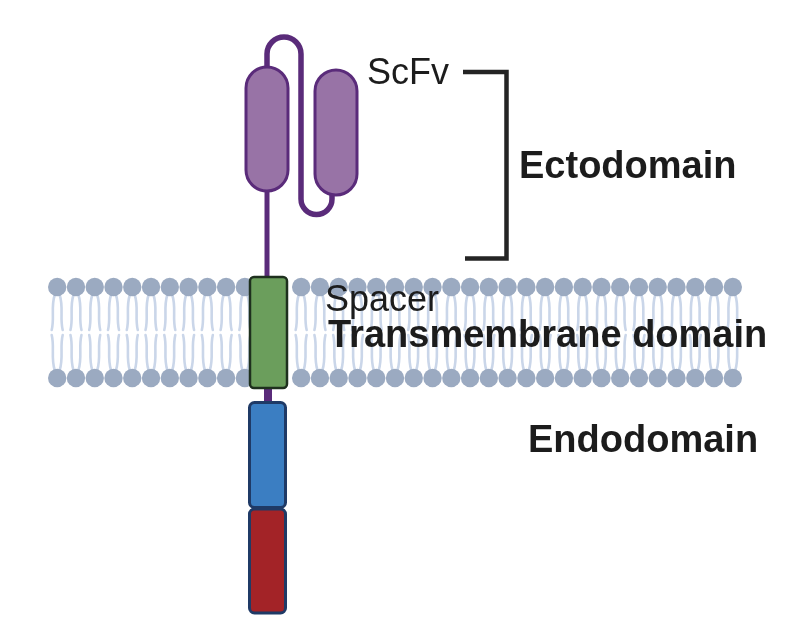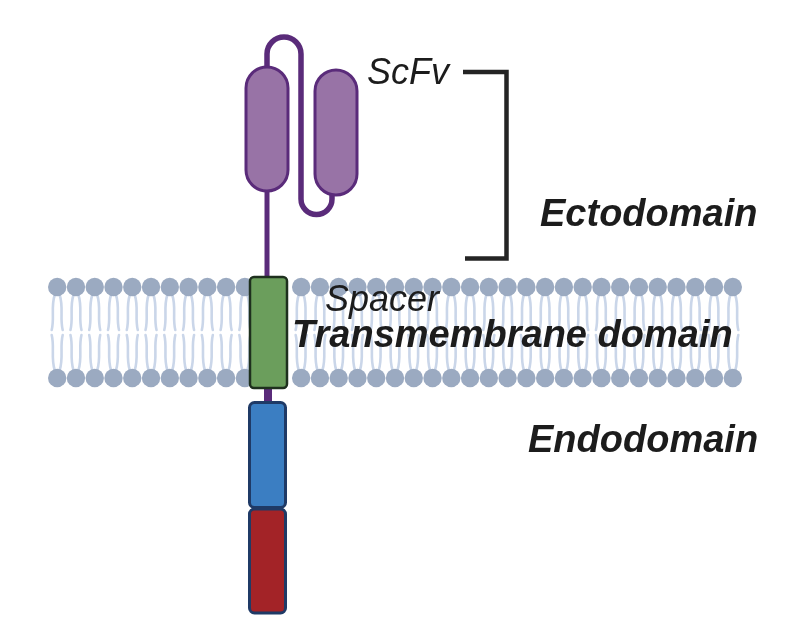--- a/index.html
+++ b/index.html
@@ -3,21 +3,20 @@
 <meta charset="utf-8">
 <style>
   html, body { margin: 0; padding: 0; background: #ffffff; }
   .canvas {
     position: relative;
     width: 800px;
     height: 640px;
     background: var(--background, #fff);
     overflow: hidden;
     font-family: "Liberation Sans", sans-serif;
-    font-style: italic;
   }
   svg { position: absolute; left: 0; top: 0; }
 
   .label {
     position: absolute;
     line-height: 1;
     color: var(--text, #1c1c1c);
     white-space: nowrap;
     font-family: "Liberation Sans", sans-serif;
   }
@@ -297,18 +296,18 @@
     <rect class="endo-rect-1" x="249.5" y="402.5" width="36" height="105" rx="5" ry="5"></rect>
     <rect class="endo-rect-2" x="249.5" y="509" width="36" height="104" rx="5" ry="5"></rect>
 
     <path class="bracket" d="M 463 72 H 506.5 V 258.5 H 465"></path>
   </svg>
 
   <div class="label label-regular" style="left:367px; top:54px;">ScFv</div>
 
   <div class="label label-regular" style="left:325px; top:233px;margin-top:48px;">Spacer</div>
 
-  <div class="label label-bold" style="left:540px; top:146px;margin-top:48px;">Ectodomain</div>
-
-  <div class="label label-bold" style="left:292px; top:315px;">Transmembrane domain</div>
+  <div class="label label-bold" style="left:519px; top:146px;">Ectodomain</div>
+
+  <div class="label label-bold" style="left:328px; top:315px;">Transmembrane domain</div>
 
   <div class="label label-bold" style="left:528px; top:420px;">Endodomain</div>
 </div>
 
 </body></html>

